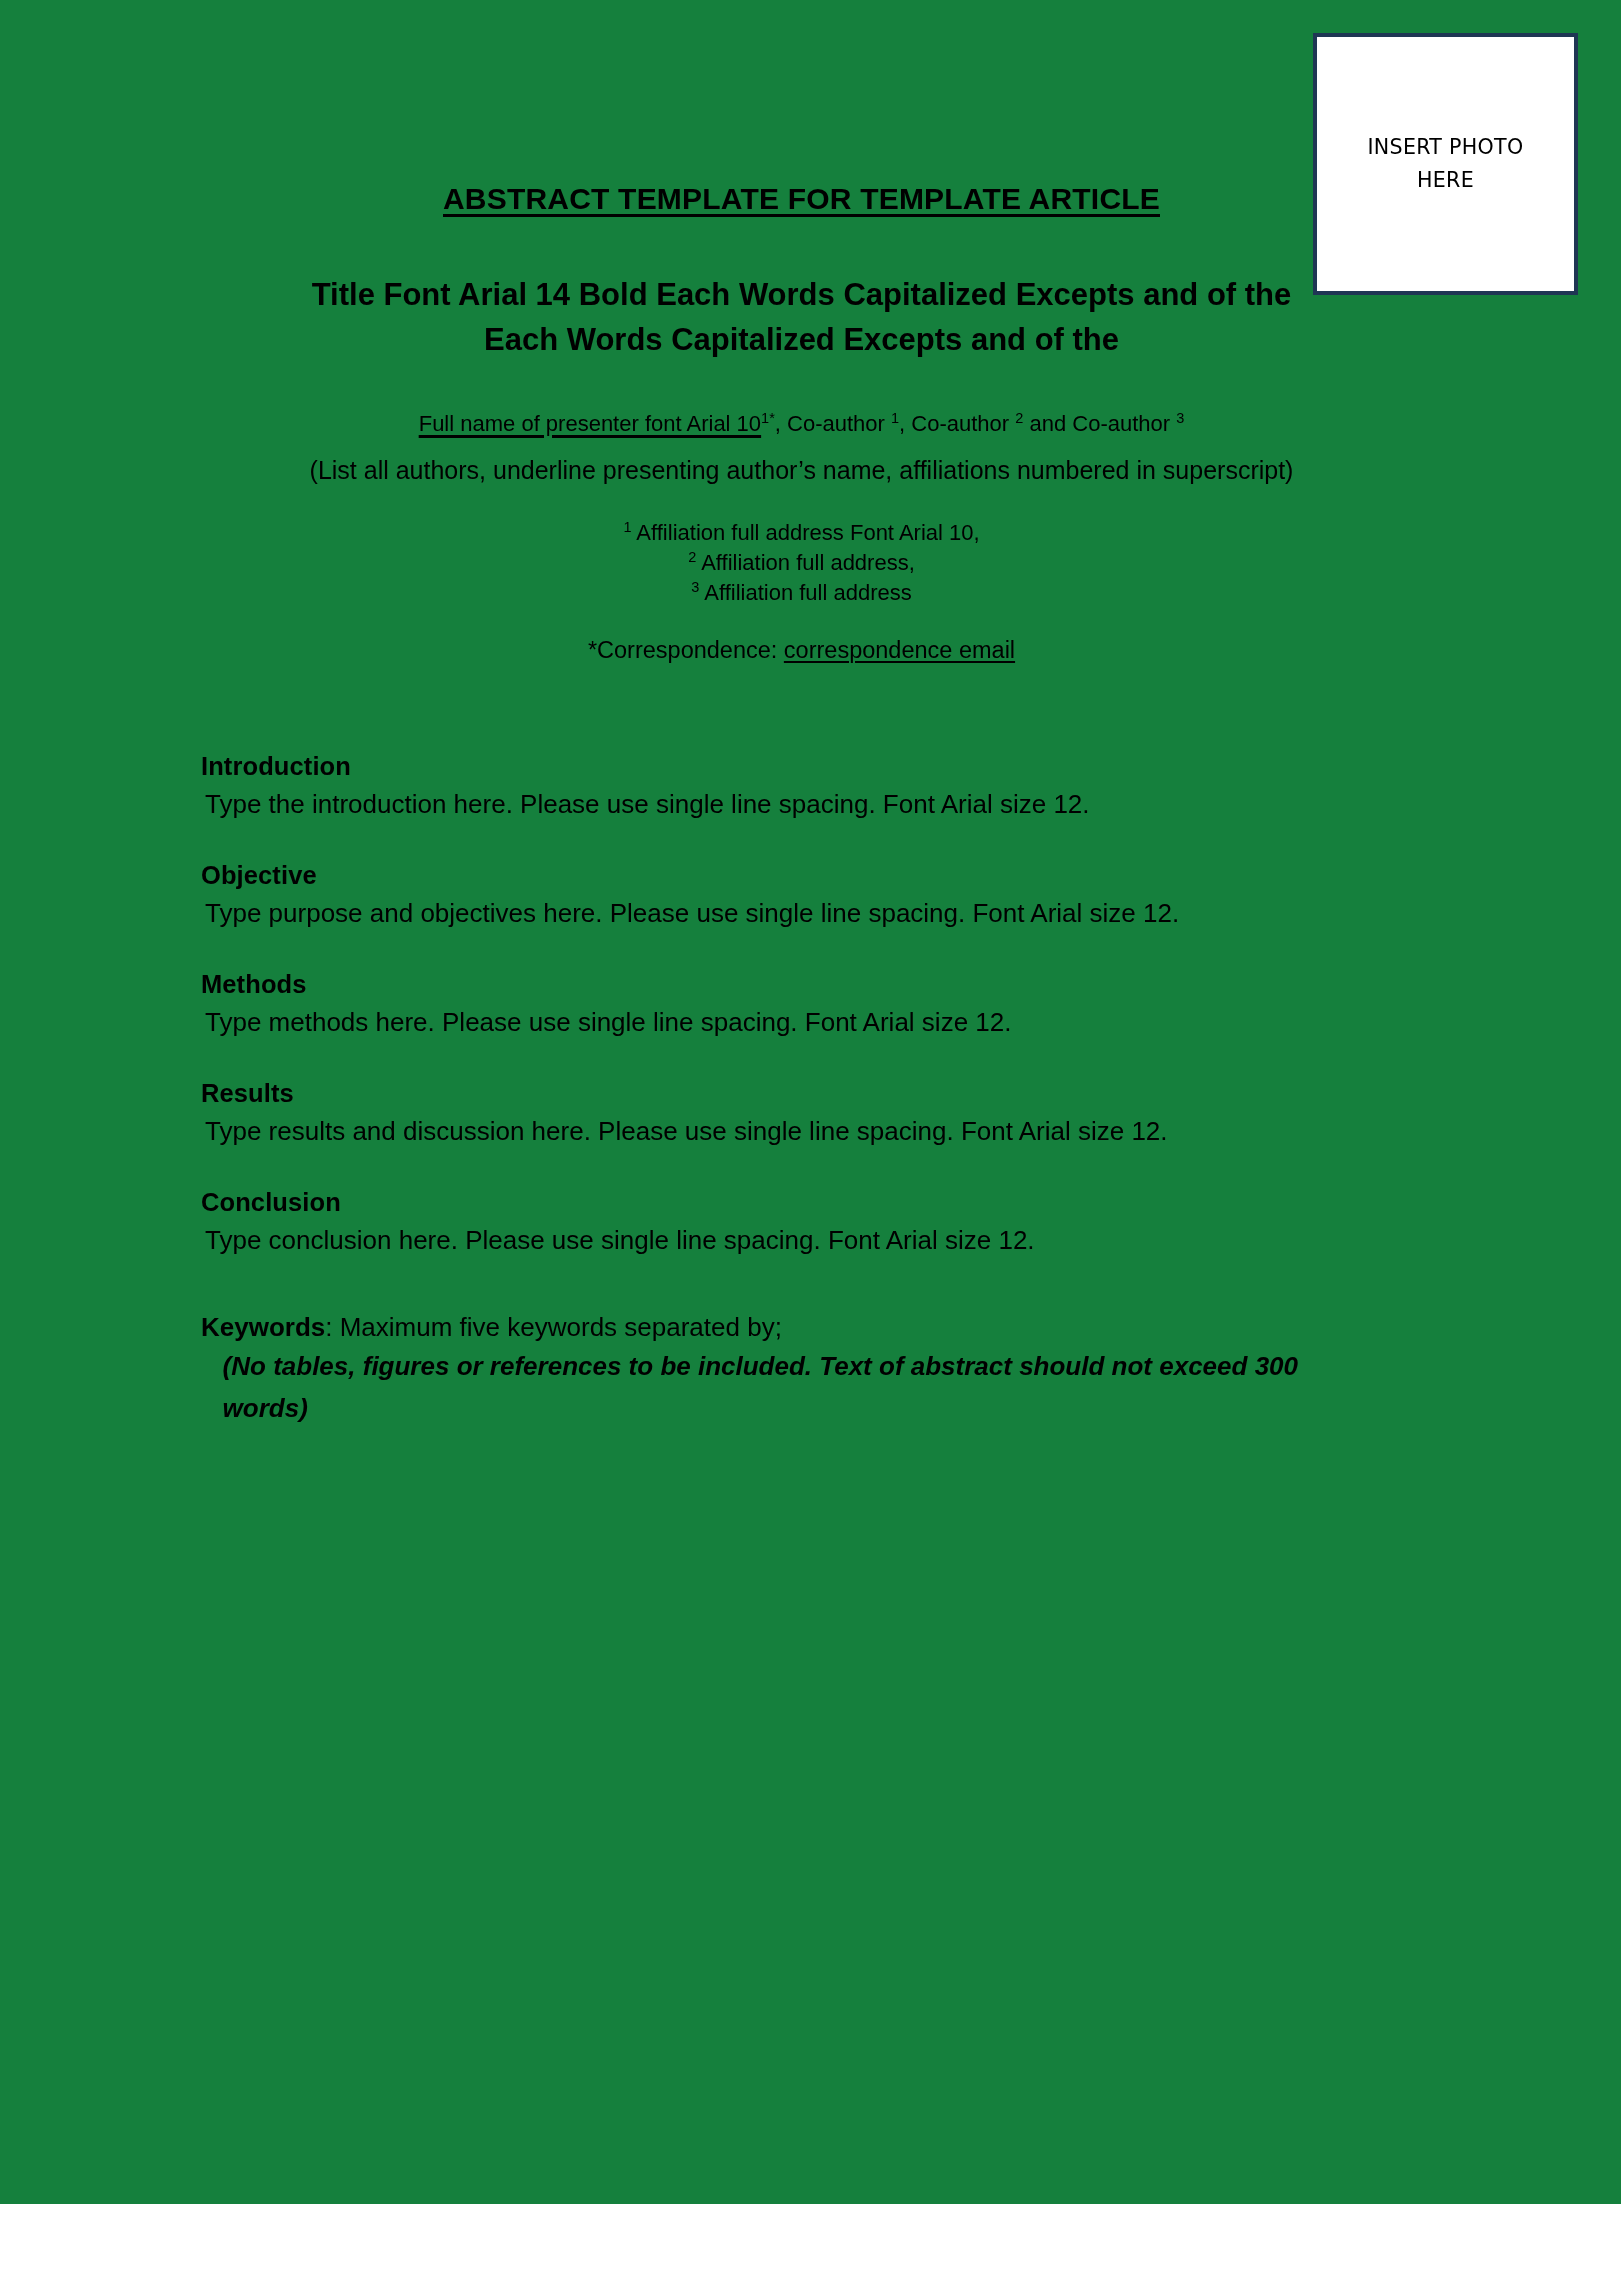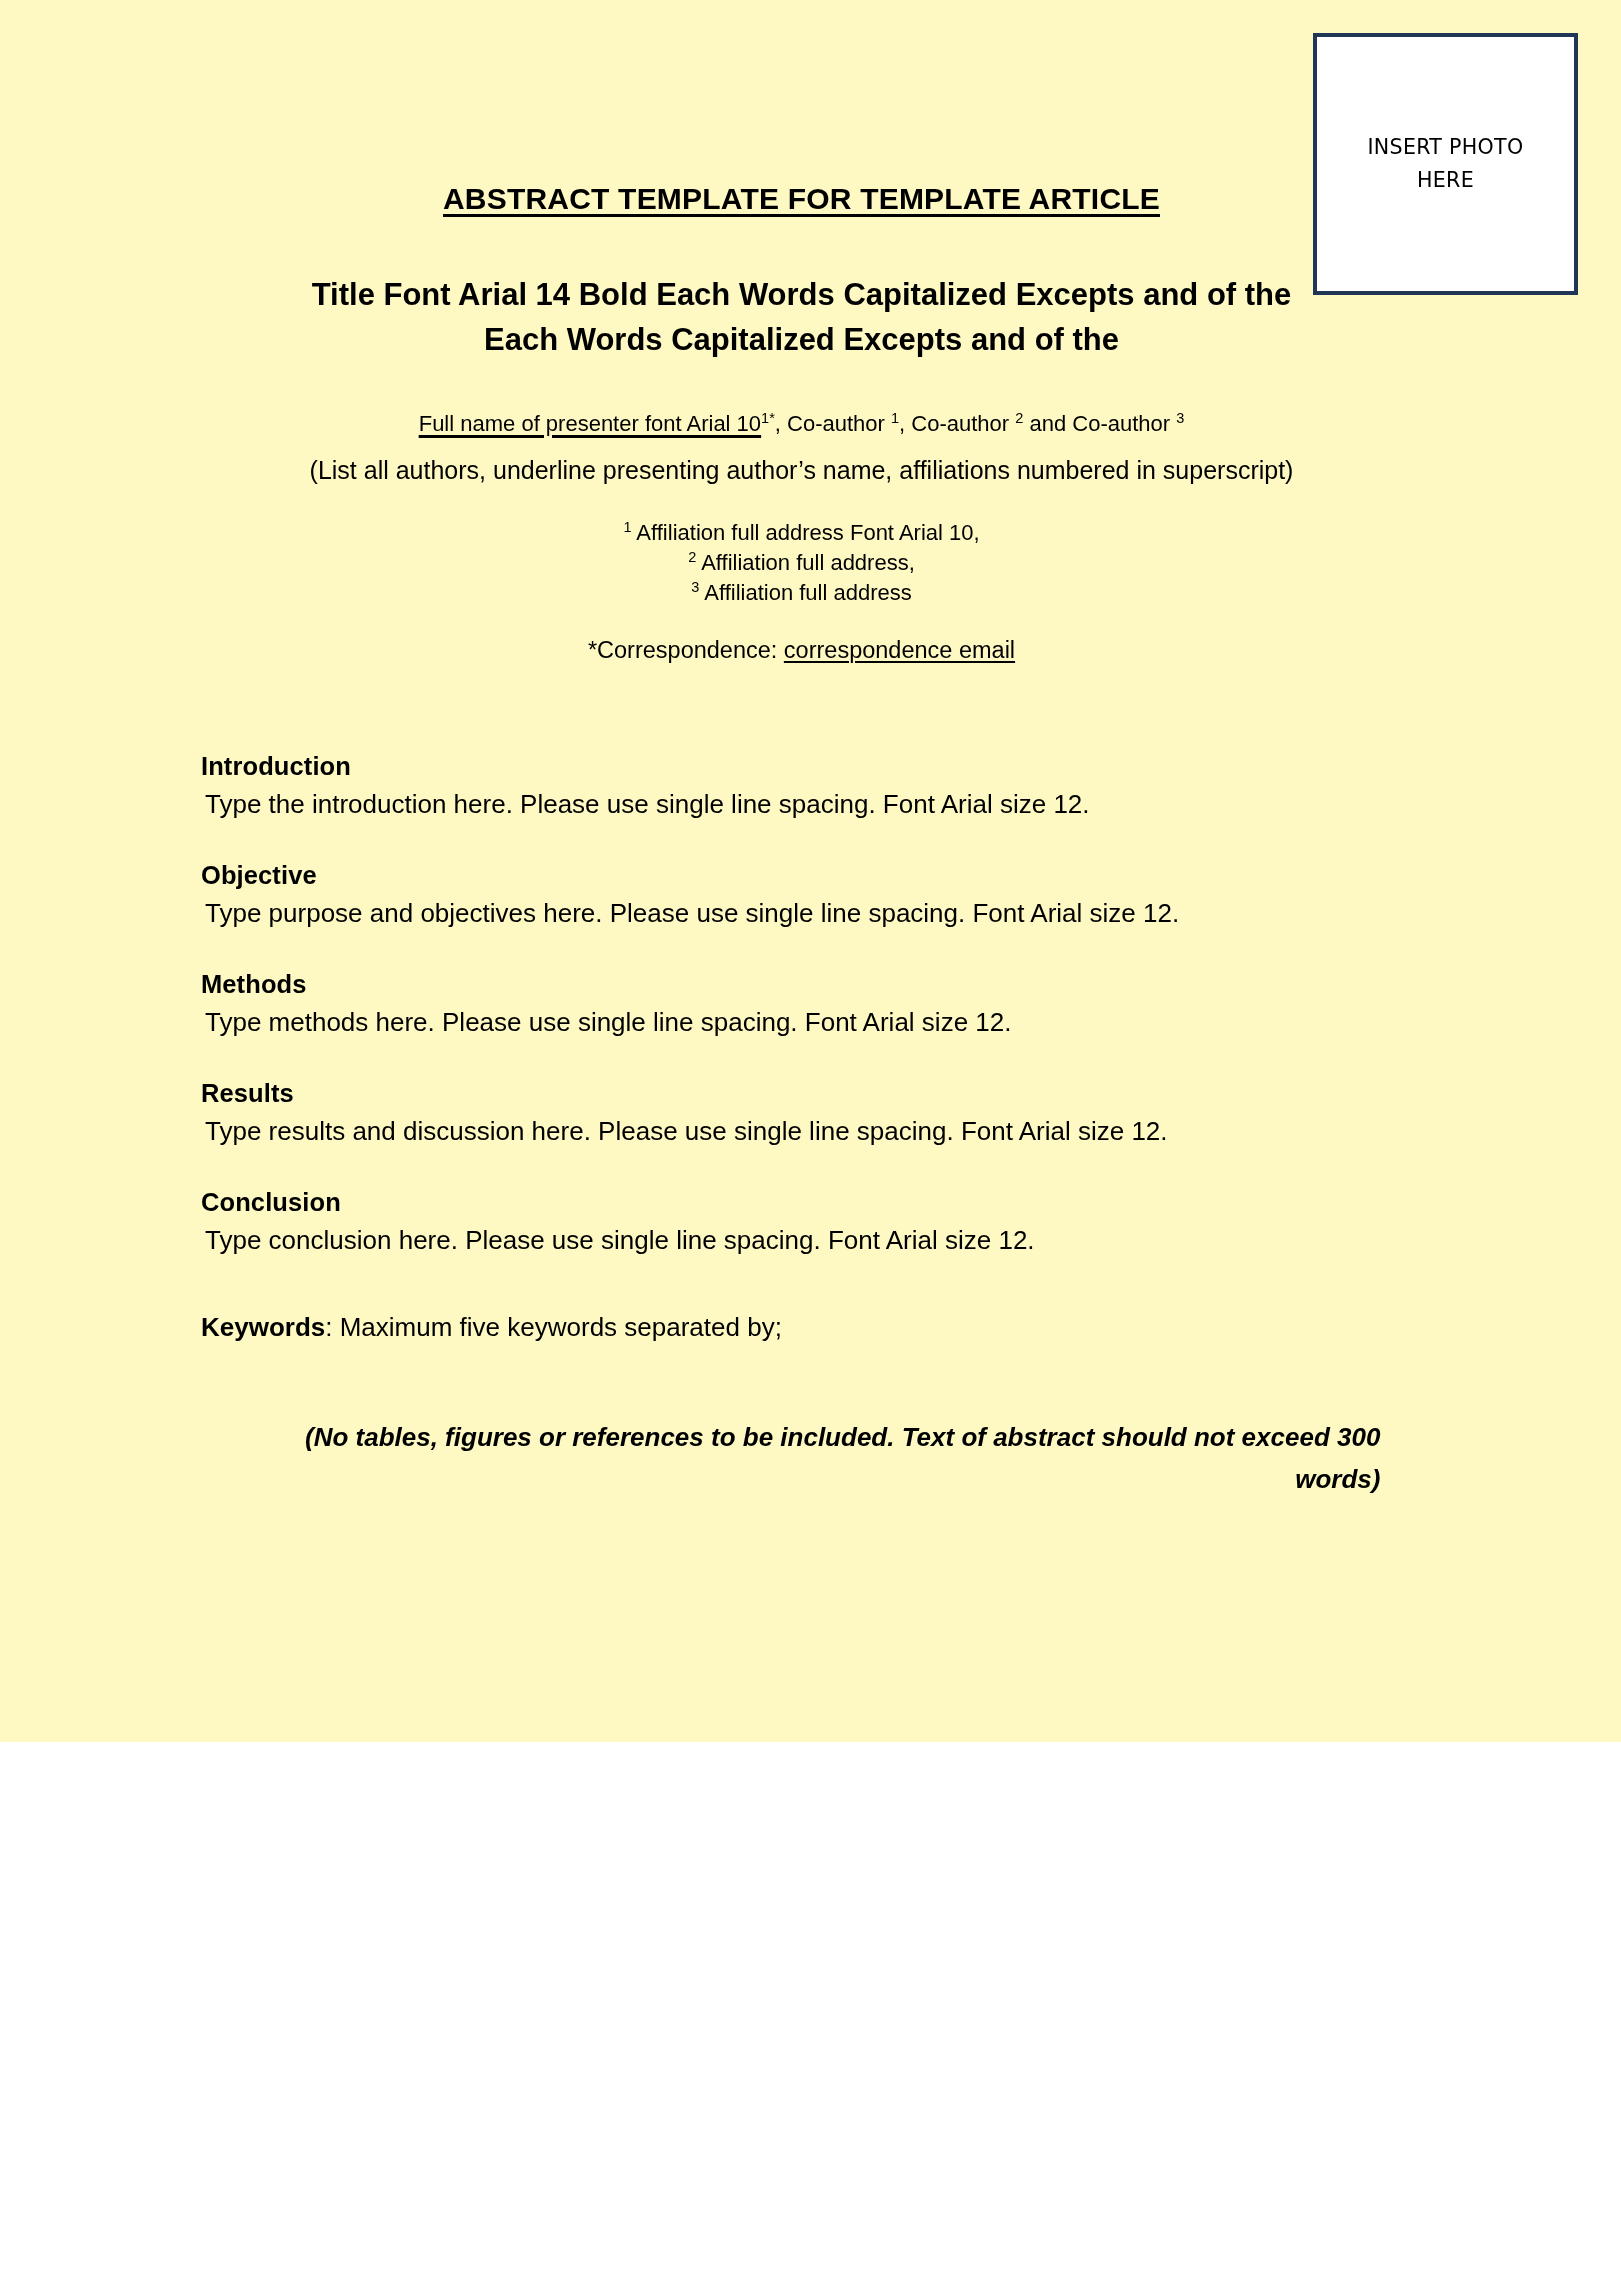--- a/index.html
+++ b/index.html
@@ -3,22 +3,22 @@
 <meta charset="utf-8">
 <style>
   html, body {
     margin: 0;
     padding: 0;
     background: #ffffff;
   }
   .page {
     position: relative;
     width: 1621px;
-    height: 1742px;
-    background: #fef9c3;
+    height: 2204px;
+    background: #15803d;
     font-family: "Liberation Sans", sans-serif;
     color: #000000;
     overflow: hidden;
   }
 
   
   .photo-box {
     position: absolute;
     left: 1313px;
     top: 33px;
@@ -142,22 +142,21 @@
   .keywords {
     margin-top: 52px;
     font-size: 26px;
     line-height: 35px;
   }
   .keywords b {
     font-weight: bold;
   }
 
   .footnote {
-    margin-top: 71px;
-    text-align: right;
+    text-align: left;
     font-size: 26px;
     font-style: italic;
     font-weight: bold;
     line-height: 42px;
     padding: 0 21.6px;
   }
 </style>
 </head>
 <body>
 

